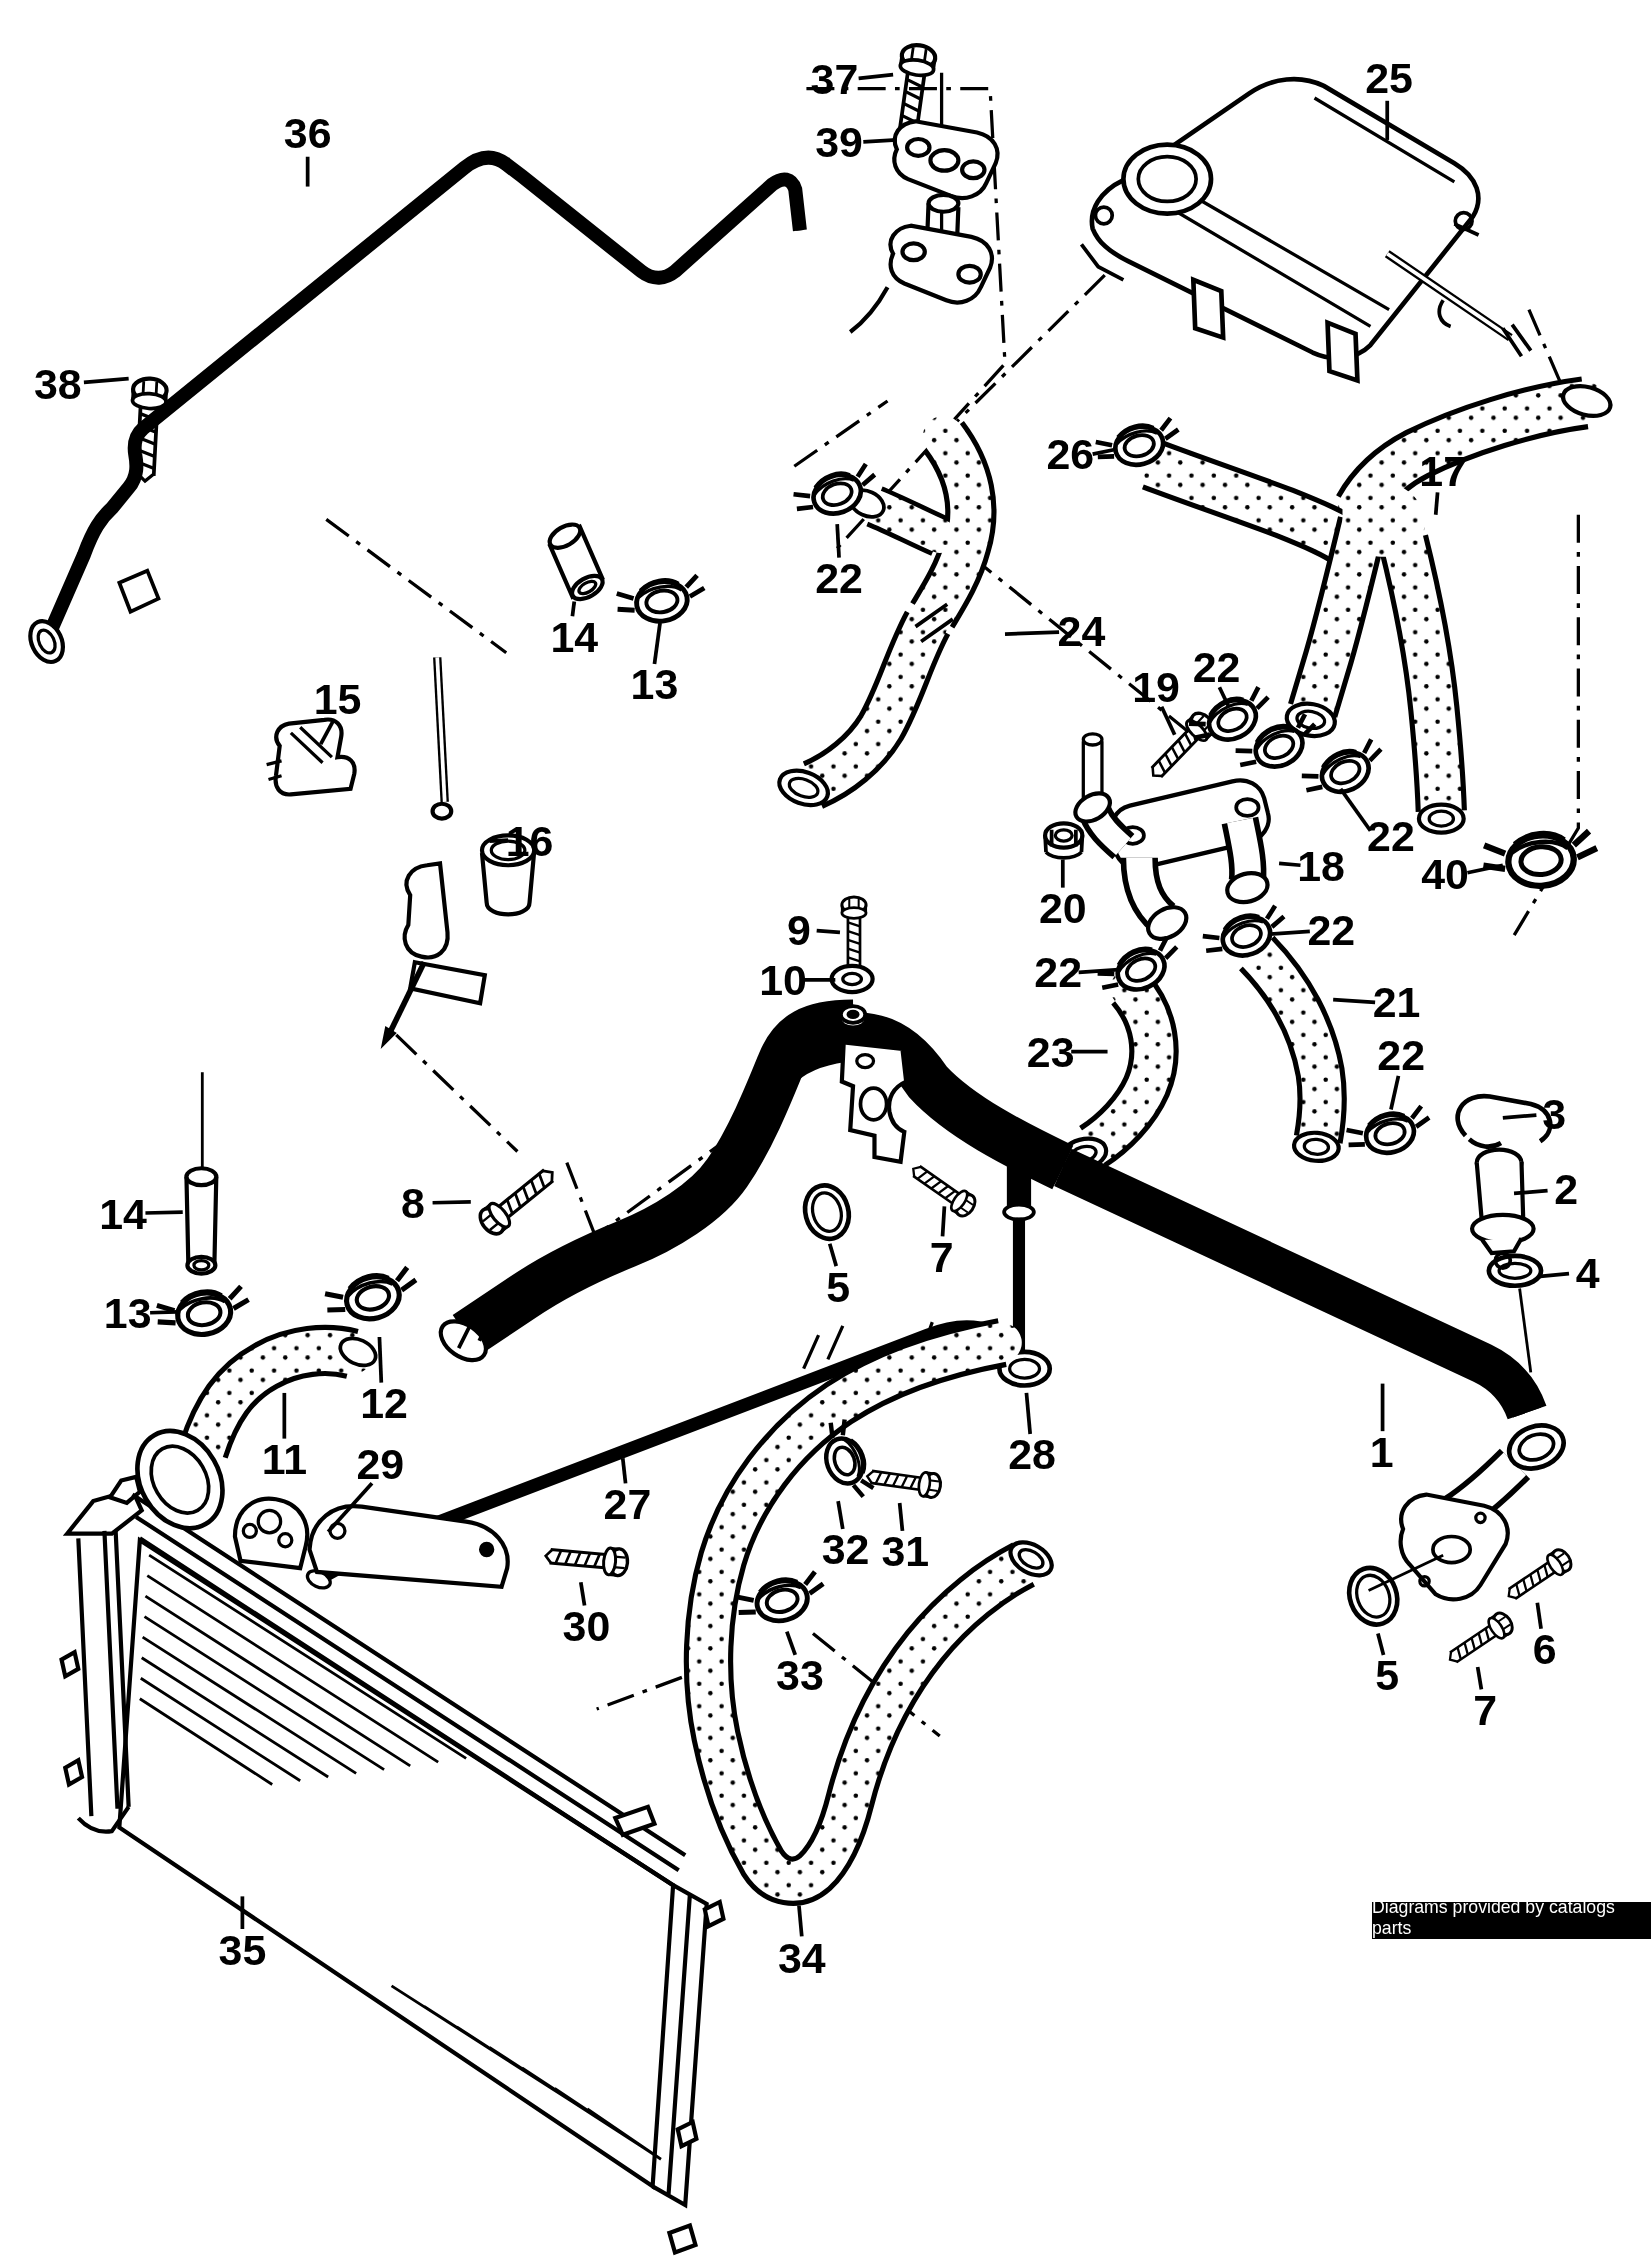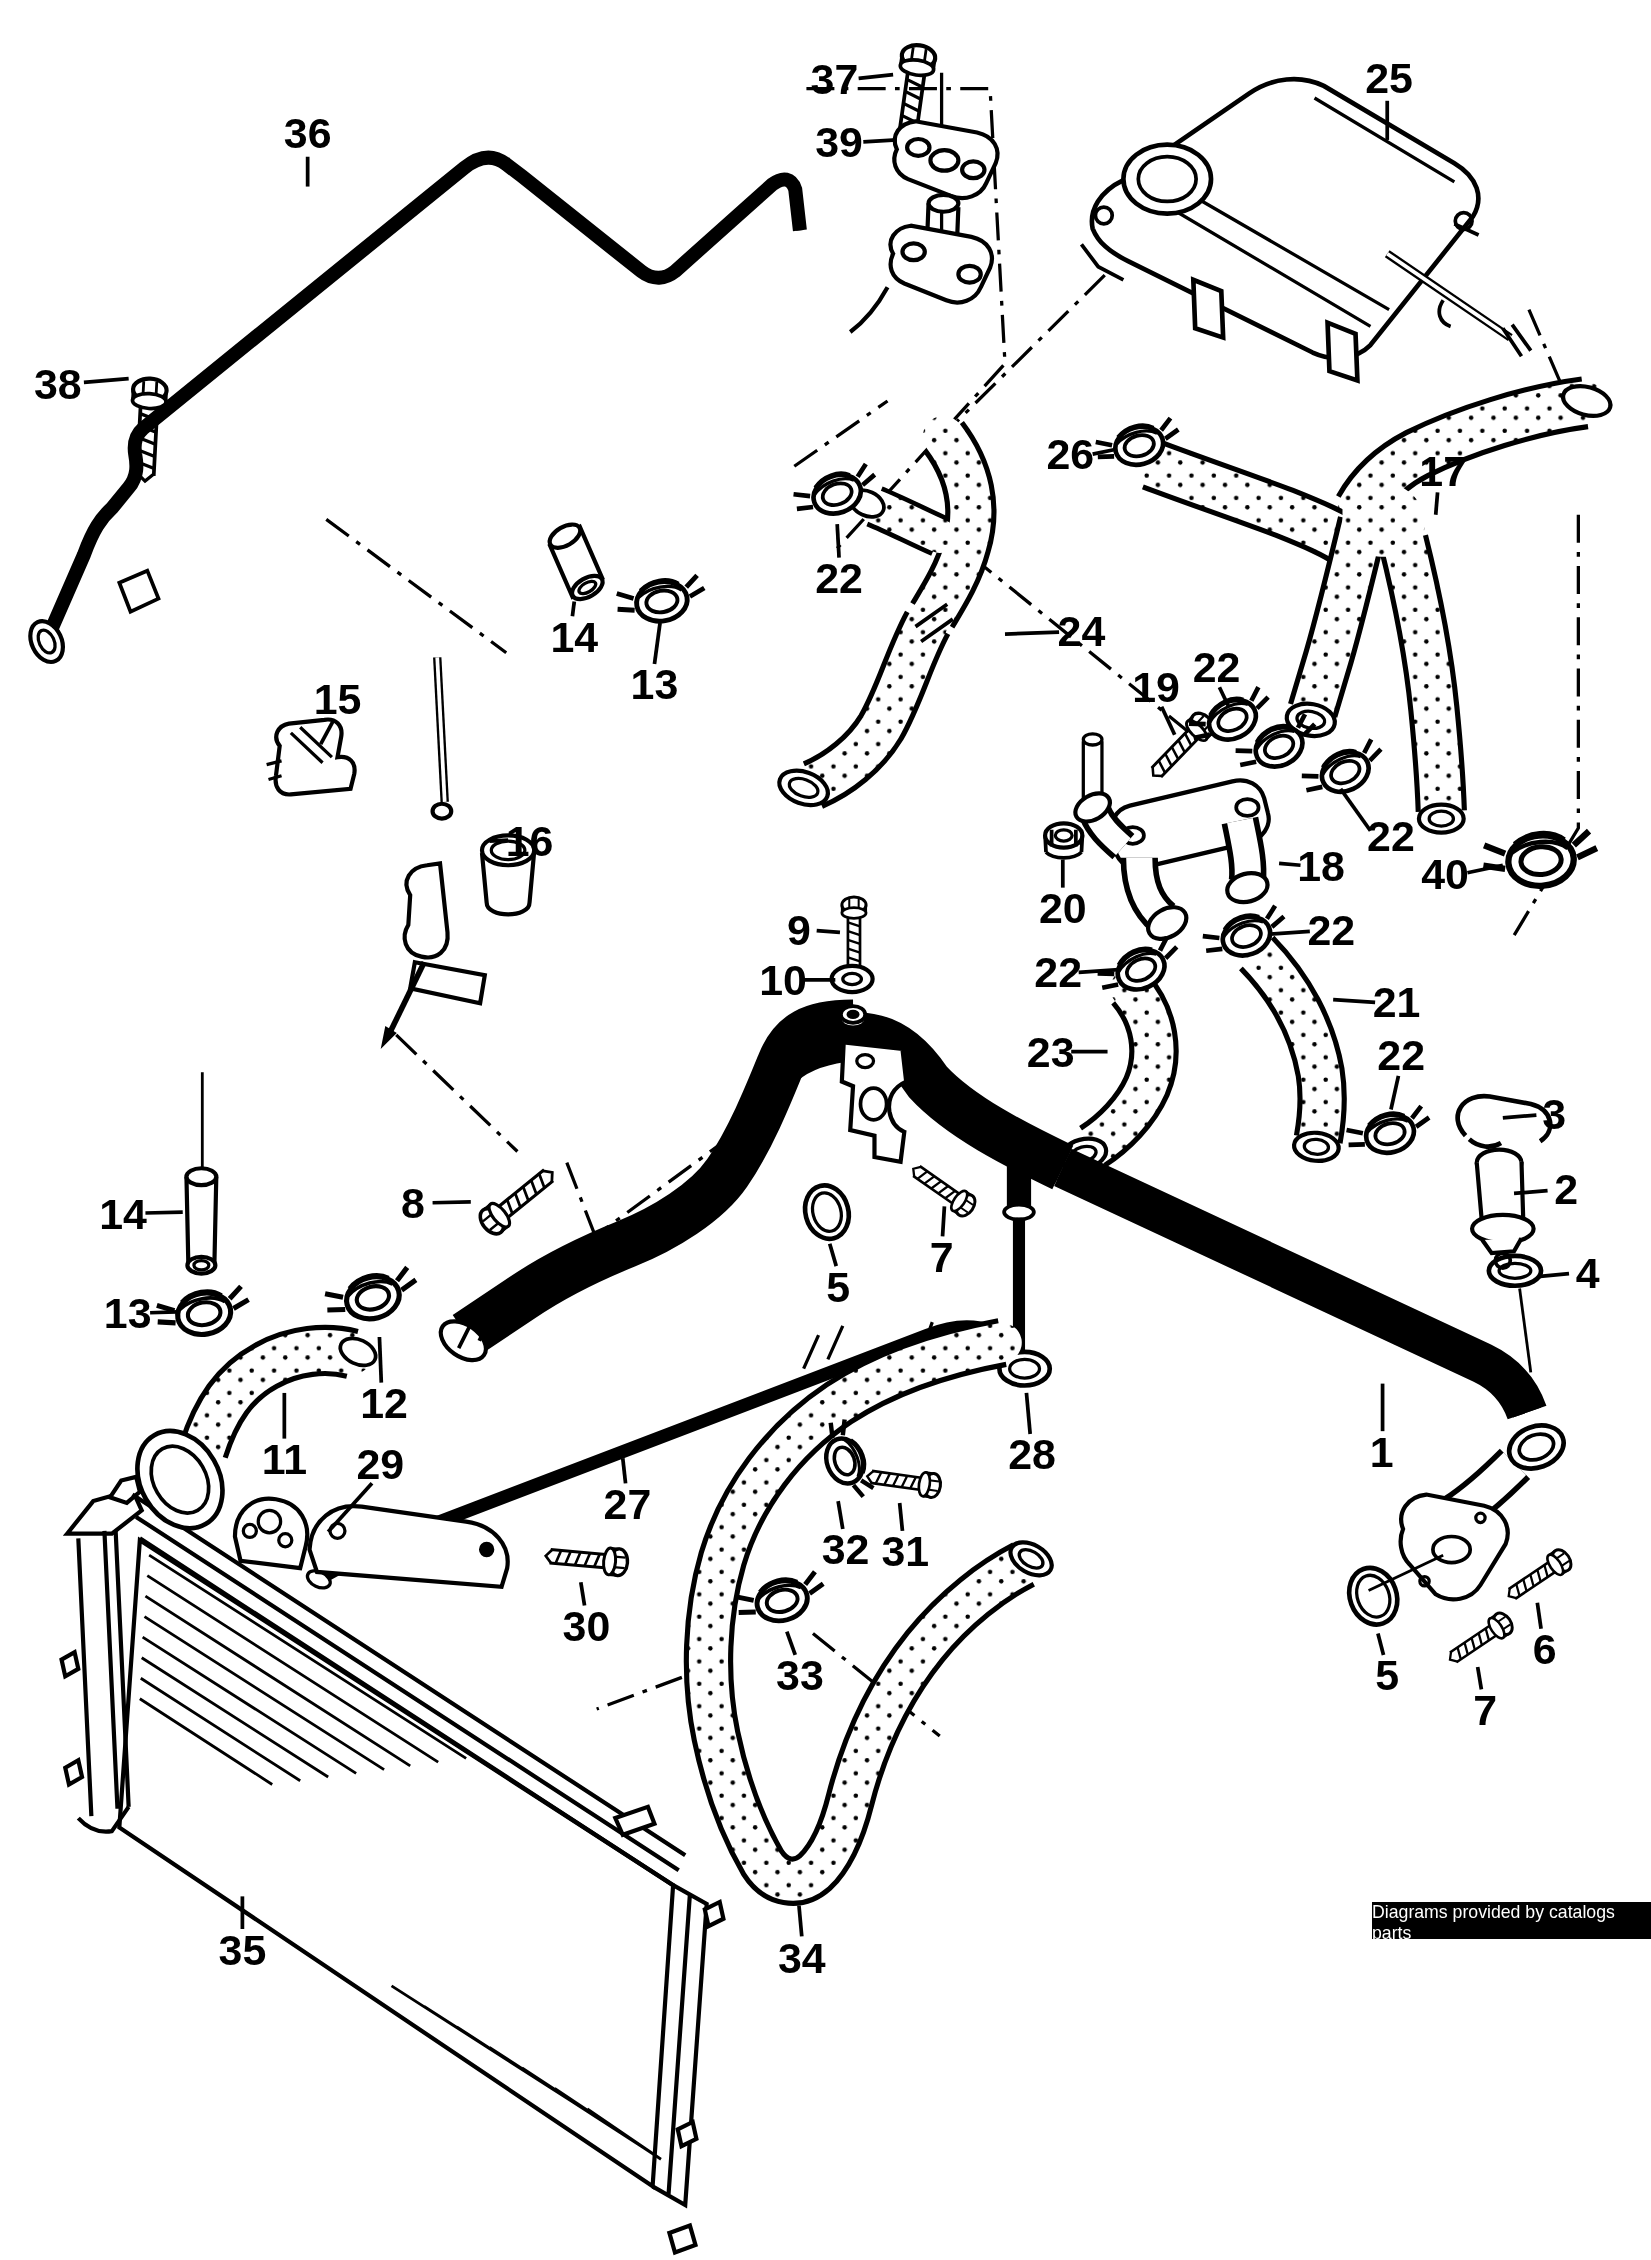--- a/index.html
+++ b/index.html
@@ -4,21 +4,21 @@
 <style>
   html,body{margin:0;padding:0;background:#fff;}
   body{width:1652px;height:2261px;position:relative;font-family:"Liberation Sans",sans-serif;}
   #stage{position:absolute;left:0;top:0;width:1652px;height:1939px;}
   svg{display:block;}
   .ln{stroke:#000;fill:none;}
   .dashdot{stroke:#000;fill:none;stroke-width:3.5;stroke-dasharray:30 10 5 10;}
   text.plabel{font-family:"Liberation Sans",sans-serif;font-weight:bold;font-size:46px;fill:#000;text-anchor:middle;}
   line.pleader{stroke:#000;stroke-width:4;}
   #watermark{position:absolute;right:0;bottom:0;width:280px;height:37px;background:#000;color:#fff;
-    display:flex;align-items:flex-start;justify-content:center;font-size:17.7px;font-family:"Liberation Sans",sans-serif;}
+    display:flex;align-items:flex-end;justify-content:center;font-size:17.7px;font-family:"Liberation Sans",sans-serif;}
 </style>
 </head>
 <body>
 
 <div id="stage">
 <svg width="1652" height="2261" viewBox="0 0 1772 2425">
   <defs>
     <pattern id="dots" width="24" height="24" patternUnits="userSpaceOnUse">
       <rect width="24" height="24" fill="#fff"></rect>
       <circle cx="6" cy="6" r="2.4" fill="#000"></circle>

